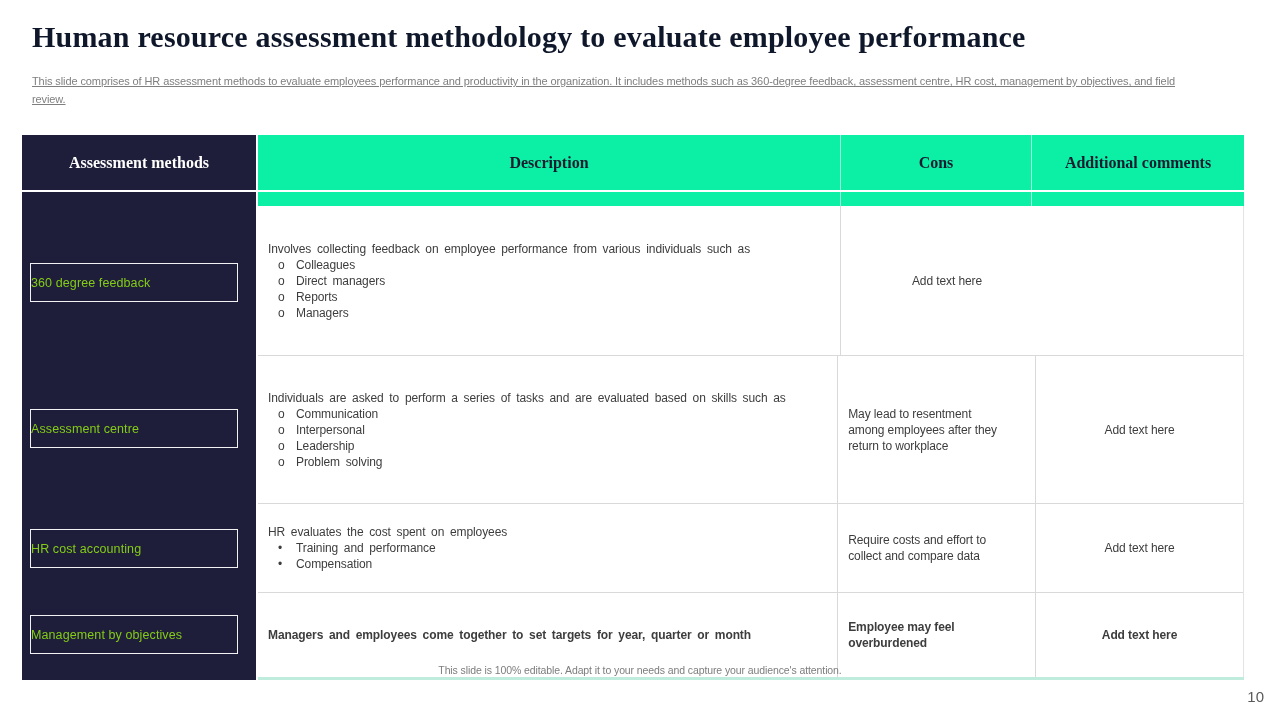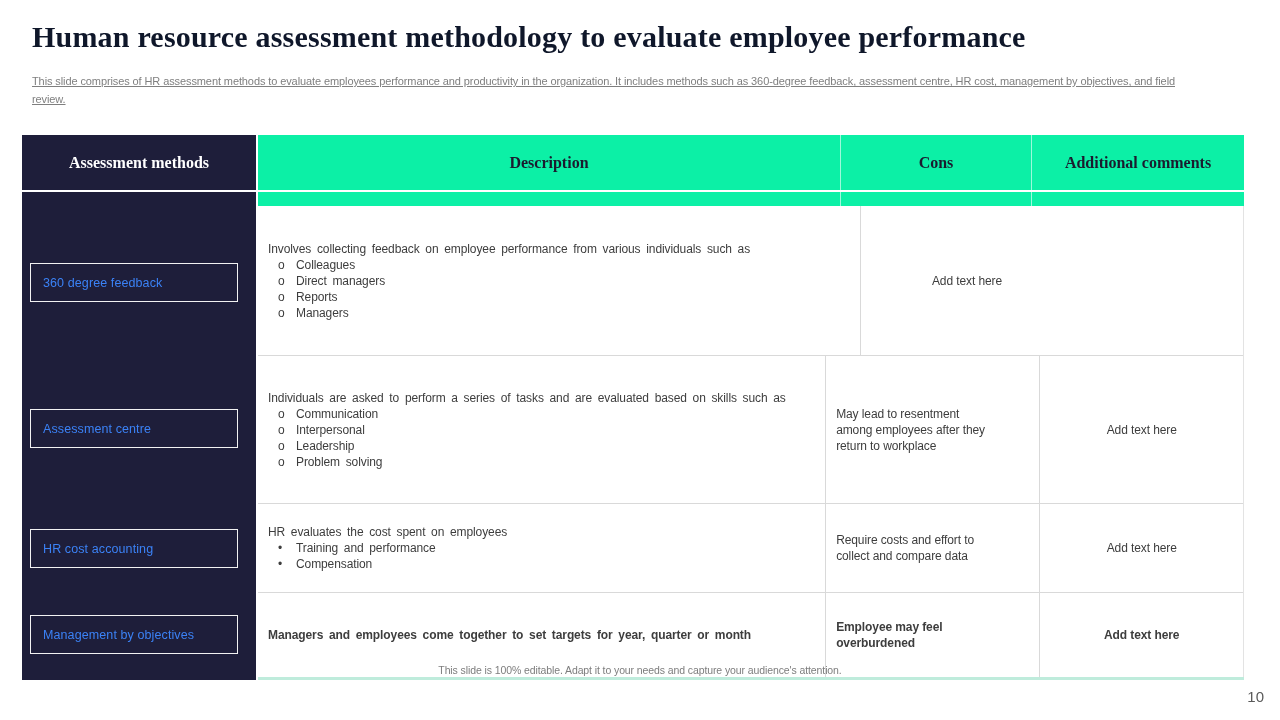--- a/index.html
+++ b/index.html
@@ -36,22 +36,21 @@
   .navy-header {
     position: absolute; left: 0; top: 0; width: 234px; height: 55px;
     display: flex; align-items: center; justify-content: center;
     font-family: "Liberation Serif", "DejaVu Serif", serif;
     font-weight: bold; font-size: 16px; color: #ffffff;
   }
   .method-btn {
     position: absolute; left: 8px; width: 208px; height: 39px;
     border: 1px solid #f2f2f2;
     display: flex; align-items: center;
-    padding-left: 12px;
-    color: #3b82f6; font-size: 12.5px; letter-spacing: 0.1px;
+    color: #84cc16; font-size: 12.5px; letter-spacing: 0.1px;
     cursor: pointer;
   }
   .btn-1 { top: 128px; }
   .btn-2 { top: 274px; }
   .btn-3 { top: 394px; }
   .btn-4 { top: 480px; }
 
   .green-header {
     position: absolute; left: 236px; top: 0; width: 986px; height: 55px;
     background: #0cf0a6; display: flex;
@@ -95,21 +94,21 @@
     word-spacing: 2.5px; letter-spacing: -0.1px;
   }
   .cell-cons {
     width: 191px; border-left: 1px solid #d9d9d9;
     display: flex; align-items: center; padding: 6px 14px 6px 10px;
     letter-spacing: -0.1px;
   }
   .cell-add {
     width: 213px; border-left: 1px solid #d9d9d9;
     display: flex; align-items: center; justify-content: center;
-    text-align: center; padding: 4px; letter-spacing: -0.1px; margin-left: 20px;
+    text-align: center; padding: 4px; letter-spacing: -0.1px;
   }
   .bullet { display: flex; }
   .bullet .mark { width: 28px; padding-left: 10px; flex: none; }
 
   .bottom-bar {
     position: absolute; left: 236px; top: 542px; width: 986px; height: 3px;
     background: #bfecdc;
   }
 
   

